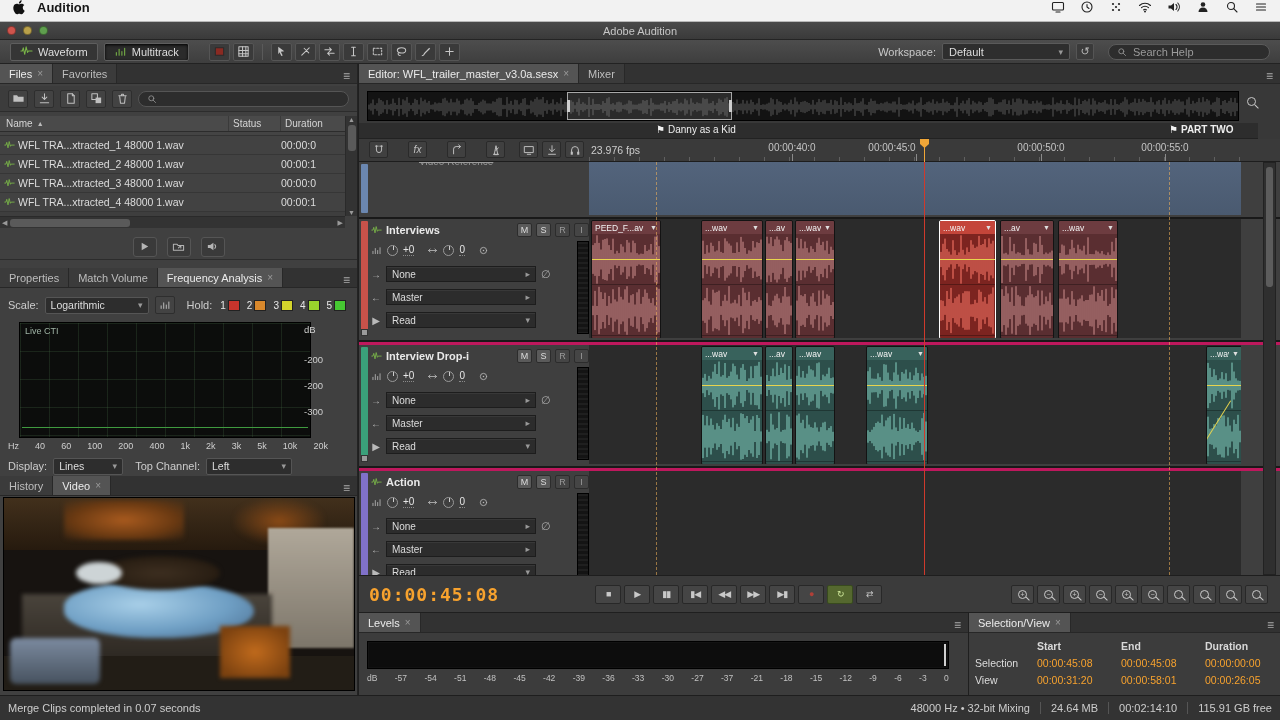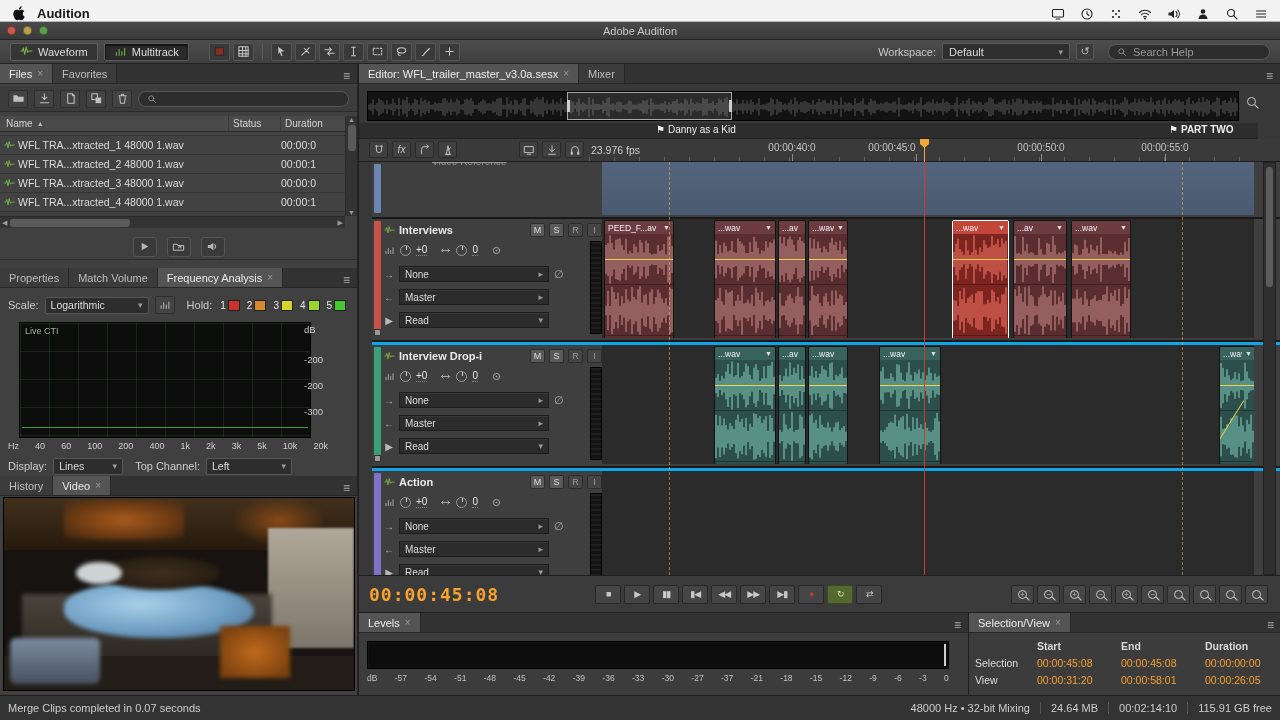--- a/index.html
+++ b/index.html
@@ -1,19 +1,19 @@
 <!DOCTYPE html>
 <html><head>
 <meta charset="utf-8">
 <style>
 *{margin:0;padding:0;box-sizing:border-box;font-family:"Liberation Sans",sans-serif}
 html,body{width:1280px;height:720px;overflow:hidden;background:#3c3c3c;font-size:11px;color:#ddd}
 body{position:relative}
 
-.menubar{position:absolute;top:0;left:0;width:1280px;height:22px;background:#f2f2f2;color:#161616;display:flex;align-items:flex-end;font-size:13px;border-bottom:1px solid #b8b8b8;z-index:50}
+.menubar{position:absolute;top:0;left:0;width:1280px;height:22px;background:#f2f2f2;color:#161616;display:flex;align-items:flex-start;font-size:13px;border-bottom:1px solid #b8b8b8;z-index:50}
 .mb-apple{margin:0 12px 0 12px;display:flex;align-items:center}
 .mb-app{font-weight:bold;margin-right:18px}
 .mb-item{margin-right:18px;cursor:default}
 .mb-right{margin-left:auto;display:flex;align-items:center;gap:15px;padding-right:12px;color:#222}
 .mb-icon{display:flex;align-items:center}
 
 .titlebar{position:absolute;top:22px;left:0;width:1280px;height:18px;background:linear-gradient(#4a4a4a,#3a3a3a);display:flex;align-items:center;border-bottom:1px solid #242424;z-index:49}
 .tl{width:9px;height:9px;border-radius:50%;margin-left:7px;border:1px solid rgba(0,0,0,.35)}
 .tl-red{background:#cf544c}.tl-yellow{background:#b9a04a}.tl-green{background:#5f9e4e}
 .tb-title{position:absolute;left:0;right:0;text-align:center;color:#c6c6c6;font-size:11px}
@@ -98,29 +98,29 @@
 .navigator{position:absolute;top:27px;left:8px;width:872px;height:30px;background:#131313;border:1px solid #000;overflow:hidden}
 .nav-wave{position:absolute;top:4px;left:0}
 .nav-view{position:absolute;top:0;bottom:0;left:199px;width:165px;background:rgba(255,255,255,.10);border:1px solid #a8a8a8}
 .nav-handle{position:absolute;top:7px;bottom:7px;width:3px;background:#cfcfcf}
 .nav-zoom{position:absolute;top:32px;left:888px;color:#bbb}
 .marker-row{position:absolute;top:59px;left:0;right:22px;height:16px;background:#2d2d2d;border-bottom:1px solid #222;overflow:hidden}
 .marker{position:absolute;top:1px;display:flex;align-items:center;gap:3px;color:#eee;font-size:10px;white-space:nowrap}
 .mk-flag{color:#f0f0f0;font-size:10px}
 .mk-bold{font-weight:bold}
 .ruler{position:absolute;top:75px;left:0;right:0;height:23px;background:#3a3a3a;border-bottom:1px solid #1d1d1d}
-.ruler-icons{position:absolute;top:2px;left:10px;display:flex;gap:4px}
+.ruler-icons{position:absolute;top:2px;left:10px;display:flex;gap:20px}
 .ri-btn{width:19px;height:17px;background:#404040;border:1px solid #2a2a2a;border-radius:2px;display:inline-flex;align-items:center;justify-content:center;color:#c2c2c2}
 .ri-btn i{font-style:italic;font-size:10px;color:#c2c2c2}
 .ruler-icons2{position:absolute;top:2px;left:160px;display:flex;gap:4px}
 .ruler-fps{position:absolute;top:5px;left:232px;color:#ccc;font-size:10.5px}
 .rt-label{position:absolute;top:3px;transform:translateX(-50%);color:#c4c4c4;font-size:10px}
 .rt-line{position:absolute;bottom:0;width:1px;height:7px;background:#8a8a8a}
 .ruler-minor{position:absolute;left:230px;width:652px;bottom:0;height:4px;background-image:repeating-linear-gradient(90deg,#606060 0 1px,transparent 1px 25px)}
-.tracks-viewport{position:absolute;top:98px;left:13px;right:0;height:413px;background:#0ea5e9;overflow:hidden}
+.tracks-viewport{position:absolute;top:98px;left:0;right:0;height:413px;background:#be185d;overflow:hidden}
 .video-band{position:absolute;top:0;left:0;height:57px;right:0;background:#3f3f3f;border-bottom:2px solid #191919}
 .vb-strip{position:absolute;top:2px;left:2px;width:7px;bottom:4px;border-radius:1px}
 .vb-name{position:absolute;top:-6px;left:60px;color:#9a9a9a;font-size:10px;text-decoration:line-through}
 .vb-lane{position:absolute;top:0;bottom:2px;left:230px;width:652px;background:linear-gradient(#53647c,#4a5a70)}
 .track-row{position:absolute;left:0;right:0;height:123px;background:#3f3f3f;border-bottom:2px solid #191919}
 .tr-strip{position:absolute;top:2px;left:2px;width:7px;bottom:4px;border-radius:1px}
 .tr-strip-box{position:absolute;bottom:0;left:0;width:7px;height:7px;background:#9a9a9a;border:1px solid #333}
 .tr-head{position:absolute;top:0;bottom:0;left:12px;width:218px}
 .tr-r1{position:absolute;top:2px;left:0;right:0;height:18px;display:flex;align-items:center;gap:4px}
 .tr-wave-icon{color:#7ab648;display:flex}

